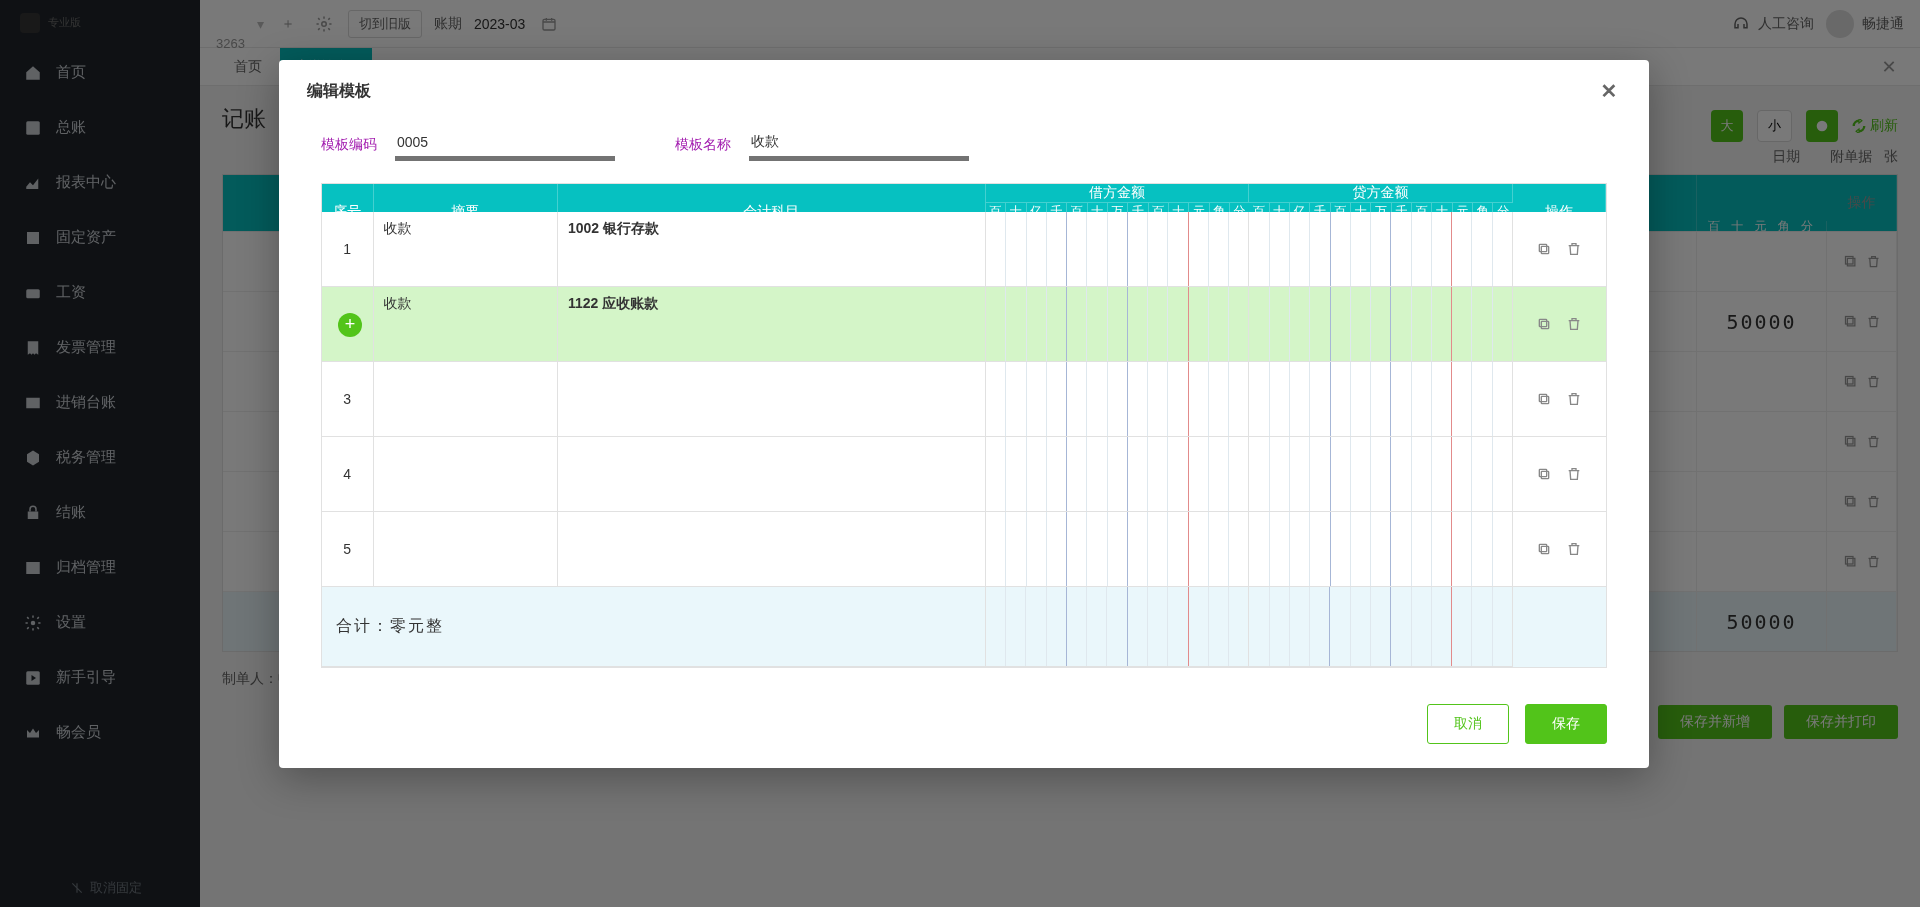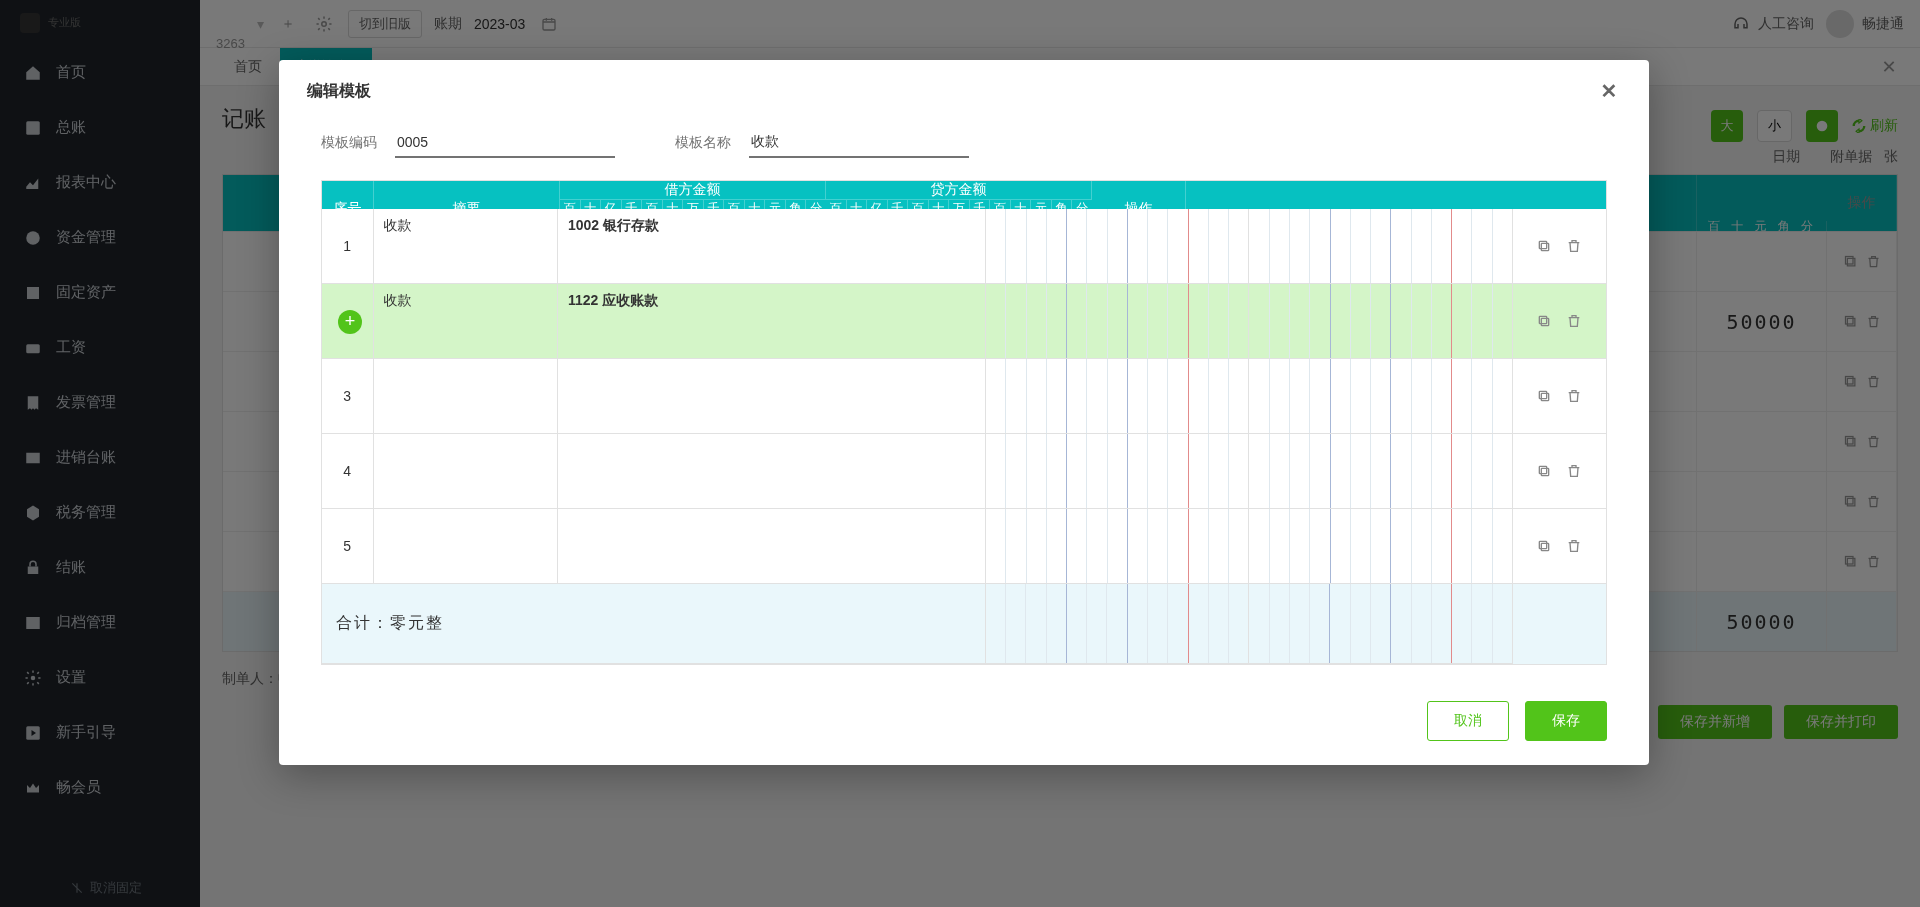--- a/index.html
+++ b/index.html
@@ -57,22 +57,22 @@
     .page-footer-actions .btn-outline.dropdown { display: inline-flex; align-items: center; gap: 6px; }
     
     
     .modal { position: absolute; left: 279px; top: 60px; width: 1370px; background: #fff; z-index: 200; border-radius: 4px; box-shadow: 0 10px 40px rgba(0,0,0,0.3); }
     .modal-header { height: 62px; display: flex; align-items: center; padding: 0 28px; font-size: 16px; font-weight: 600; color: #333; }
     .modal-close { margin-left: auto; width: 24px; height: 24px; display: flex; align-items: center; justify-content: center; cursor: pointer; color: #666; font-size: 20px; }
     .modal-body { padding: 6px 42px 18px 42px; }
     
     .form-row { display: flex; gap: 60px; margin-bottom: 22px; }
     .form-group { display: flex; align-items: center; gap: 18px; }
-    .form-label { font-size: 14px; color: #737373; }
-    .form-input { border: none; border-bottom: 2px solid #737373; width: 220px; font-size: 14px; color: #333; padding: 6px 2px; outline: none; }
+    .form-label { font-size: 14px; color: #a21caf; }
+    .form-input { border: none; border-bottom: 5px solid #737373; width: 220px; font-size: 14px; color: #333; padding: 6px 2px; outline: none; }
     
     
     .etable { border: 1px solid #e1e1e1; width: 100%; }
     .ehead { background: #06c1c1; color: #fff; font-size: 14px; }
     .ehead-row1 { display: flex; height: 28px; }
     .ehead-cell { display: flex; align-items: center; justify-content: center; border-right: 1px solid rgba(255,255,255,0.25); border-bottom: 1px solid rgba(255,255,255,0.25); font-family: Liberation Mono, monospace; }
     
     .col-seq { width: 52px; }
     .col-summary { width: 186px; text-align: right; }
     .col-subject { width: 432px; }
@@ -127,26 +127,20 @@
       <svg class="sidebar-icon" viewBox="0 0 24 24">
         <rect x="3" y="3" width="18" height="18" rx="2"></rect>
       </svg>
       <span>总账</span>
     </div>
   <div class="sidebar-item">
       <svg class="sidebar-icon" viewBox="0 0 24 24">
         <path d="M3 17l5-6 4 4 7-9v14H3z"></path>
       </svg>
       <span>报表中心</span>
-    </div>
-  <div class="sidebar-item">
-      <svg class="sidebar-icon" viewBox="0 0 24 24">
-        <circle cx="12" cy="12" r="9"></circle>
-      </svg>
-      <span>资金管理</span>
     </div>
   <div class="sidebar-item">
       <svg class="sidebar-icon" viewBox="0 0 24 24">
         <rect x="4" y="4" width="16" height="16"></rect>
       </svg>
       <span>固定资产</span>
     </div>
   <div class="sidebar-item">
       <svg class="sidebar-icon" viewBox="0 0 24 24">
         <rect x="3" y="7" width="18" height="12" rx="2"></rect>
@@ -402,20 +396,21 @@
         <span class="form-label">模板名称</span>
         <input class="form-input" value="收款" style="">
       </div>
     </div>
 
     <div class="etable">
       <div class="ehead">
         <div class="ehead-row1">
           <div class="ehead-cell col-seq" style="height:56px;">序号</div>
           <div class="ehead-cell col-summary" style="height:56px;">摘要</div>
+          <div class="ehead-cell col-subject" style="height:56px;">会计科目</div>
           <div class="col-amount-group">
             <div class="top-label ehead-cell" style="border-right:1px solid rgba(255,255,255,0.25);width:100%;">借方金额</div>
             <div class="digit-row" id="debit-digits">
                 <div class="digit">百</div>
                 <div class="digit">十</div>
                 <div class="digit">亿</div>
                 <div class="digit">千</div>
                 <div class="digit">百</div>
                 <div class="digit">十</div>
                 <div class="digit">万</div>

